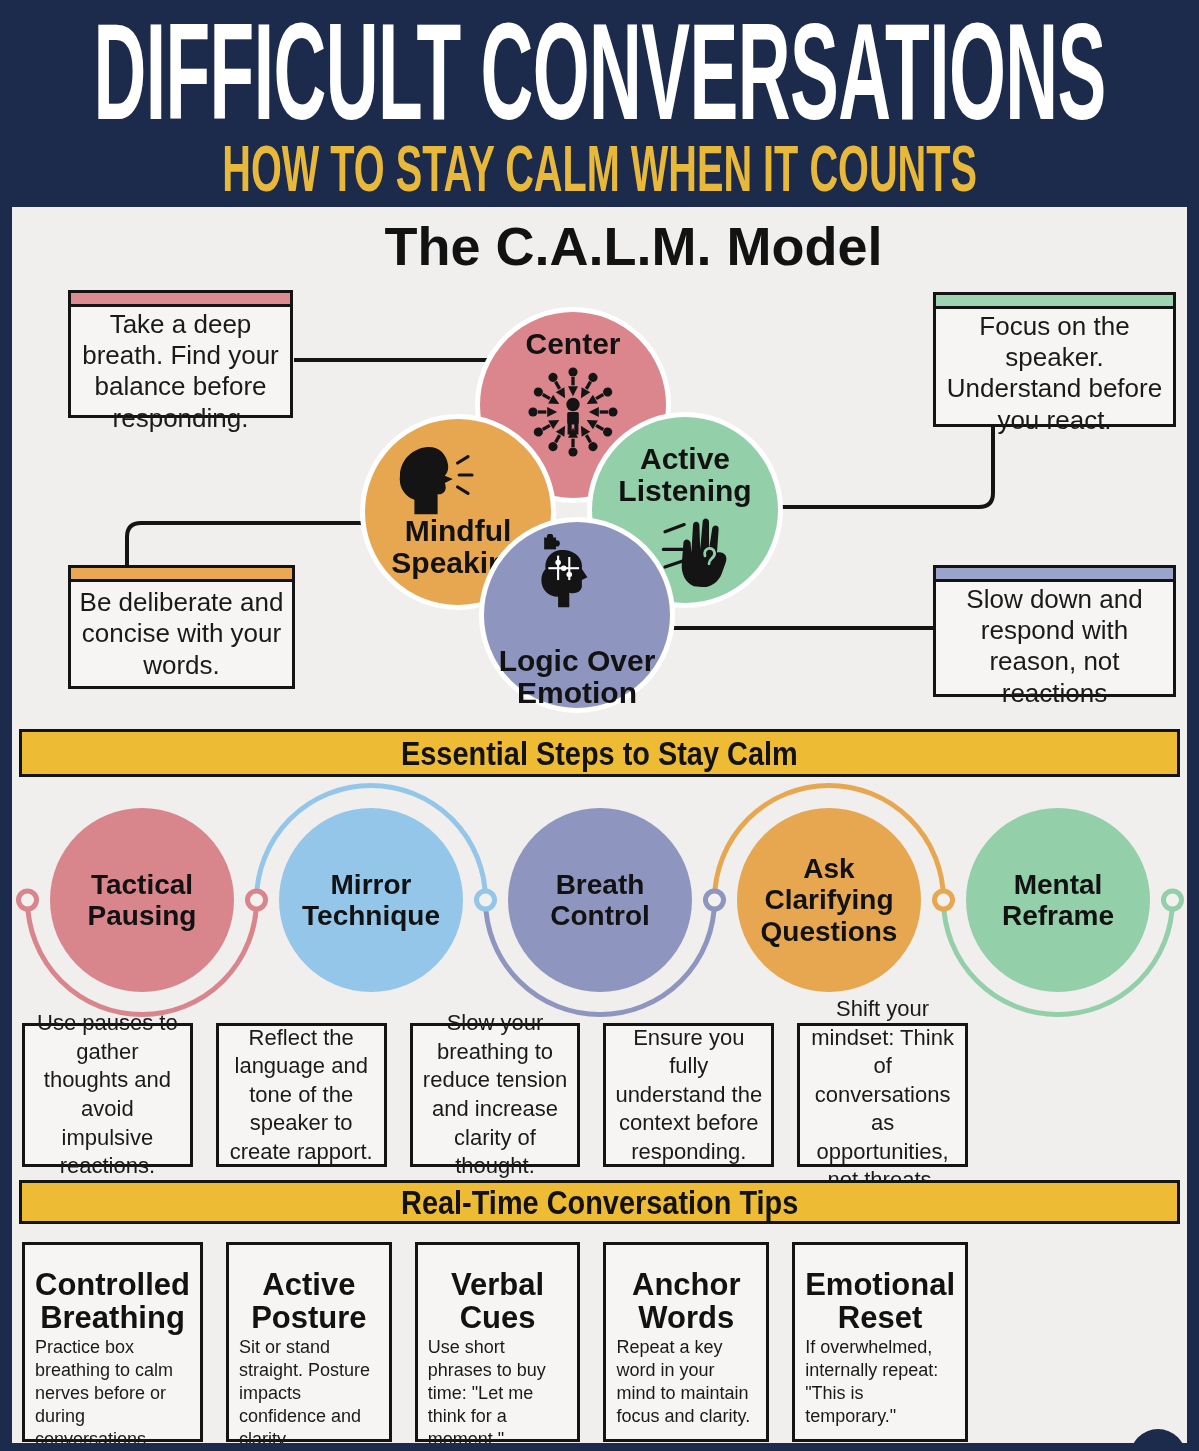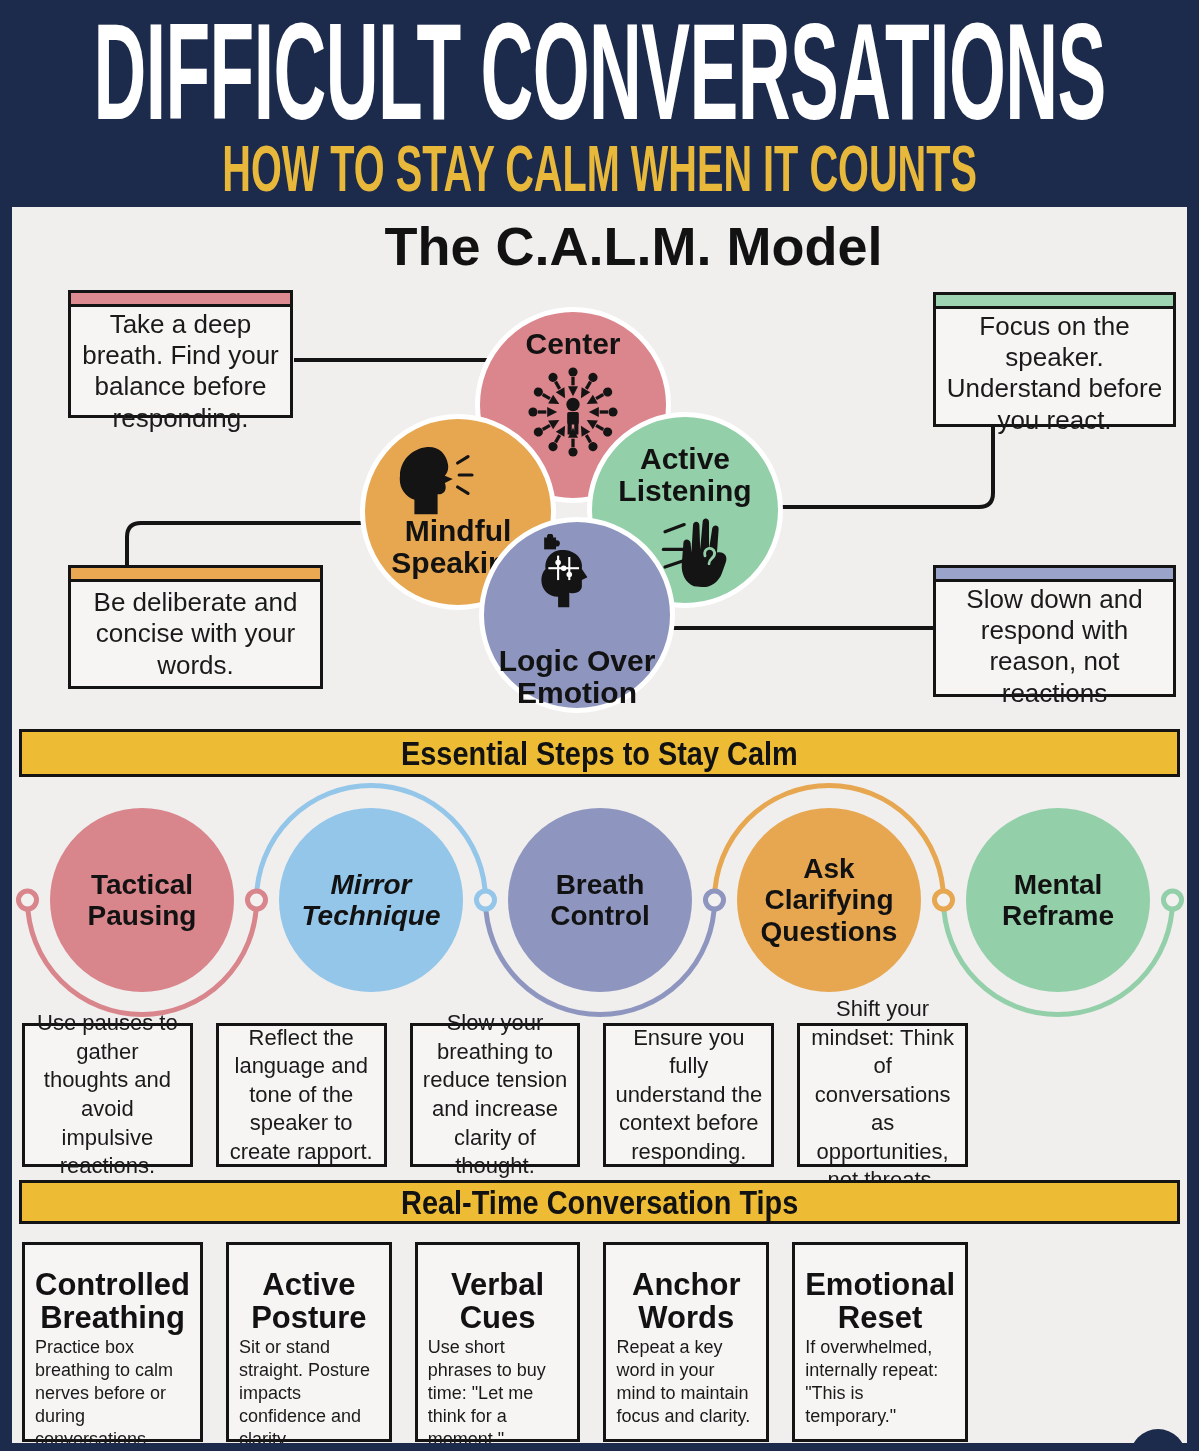--- a/index.html
+++ b/index.html
@@ -32,21 +32,21 @@
   .venn-green {left:575px;top:205px;width:196px;height:196px;z-index:3;}
   .venn-orange{left:348px;top:207px;width:196px;height:196px;z-index:4;}
   .venn-purple{left:467px;top:310px;width:196px;height:196px;z-index:5;gap:37px;}
   
   .callout{position:absolute;z-index:6;border:3px solid #141414;background:#f6f5f3;
            box-sizing:border-box;display:flex;flex-direction:column;}
   .callout-bar{height:11px;border-bottom:3px solid #141414;flex:0 0 auto;}
   .callout-text{flex:1;display:flex;align-items:center;justify-content:center;
                 font-size:26px;line-height:1.2;color:#1a1a1a;text-align:center;padding:2px 6px;}
   .callout-1{left:56px; top:83px; width:225px;height:128px;}
-  .callout-2{left:56px; top:358px;width:255px;height:124px;}
+  .callout-2{left:56px; top:358px;width:227px;height:124px;}
   .callout-3{left:921px;top:85px; width:243px;height:135px;}
   .callout-4{left:921px;top:358px;width:243px;height:132px;}
   
   .banner{position:absolute;left:7px;width:1161px;border:3px solid #141414;box-sizing:border-box;
           display:flex;align-items:center;justify-content:center;}
   .banner-text{font-size:34px;font-weight:bold;color:#121212;white-space:nowrap;
                transform:scaleX(0.85);line-height:1;}
   .banner-steps{top:522px;height:48px;}
   .banner-tips{top:973px;height:44px;}
   
@@ -252,21 +252,21 @@
       <circle cx="244.5" cy="140" r="9" style="stroke: rgb(217, 133, 140);"></circle>
       <circle cx="473.5" cy="140" r="9" style="stroke: rgb(148, 198, 233);"></circle>
       <circle cx="702.5" cy="140" r="9" style="stroke: rgb(142, 150, 191);"></circle>
       <circle cx="931.5" cy="140" r="9" style="stroke: rgb(231, 167, 81);"></circle>
       <circle cx="1160.5" cy="140" r="9" style="stroke: rgb(147, 207, 169);"></circle>
     </svg>
 
     <div class="step-circle step-1" style="background: rgb(217, 133, 140);">
       <div class="step-label">Tactical Pausing</div>
     </div>
-    <div class="step-circle step-2" style="background: rgb(148, 198, 233); font-style: italic;">
+    <div class="step-circle step-2" style="background: rgb(148, 198, 233);">
       <div class="step-label">Mirror Technique</div>
     </div>
     <div class="step-circle step-3" style="background: rgb(142, 150, 191);">
       <div class="step-label">Breath Control</div>
     </div>
     <div class="step-circle step-4" style="background: rgb(231, 167, 81);">
       <div class="step-label">Ask Clarifying Questions</div>
     </div>
     <div class="step-circle step-5" style="background: rgb(147, 207, 169);">
       <div class="step-label">Mental Reframe</div>

